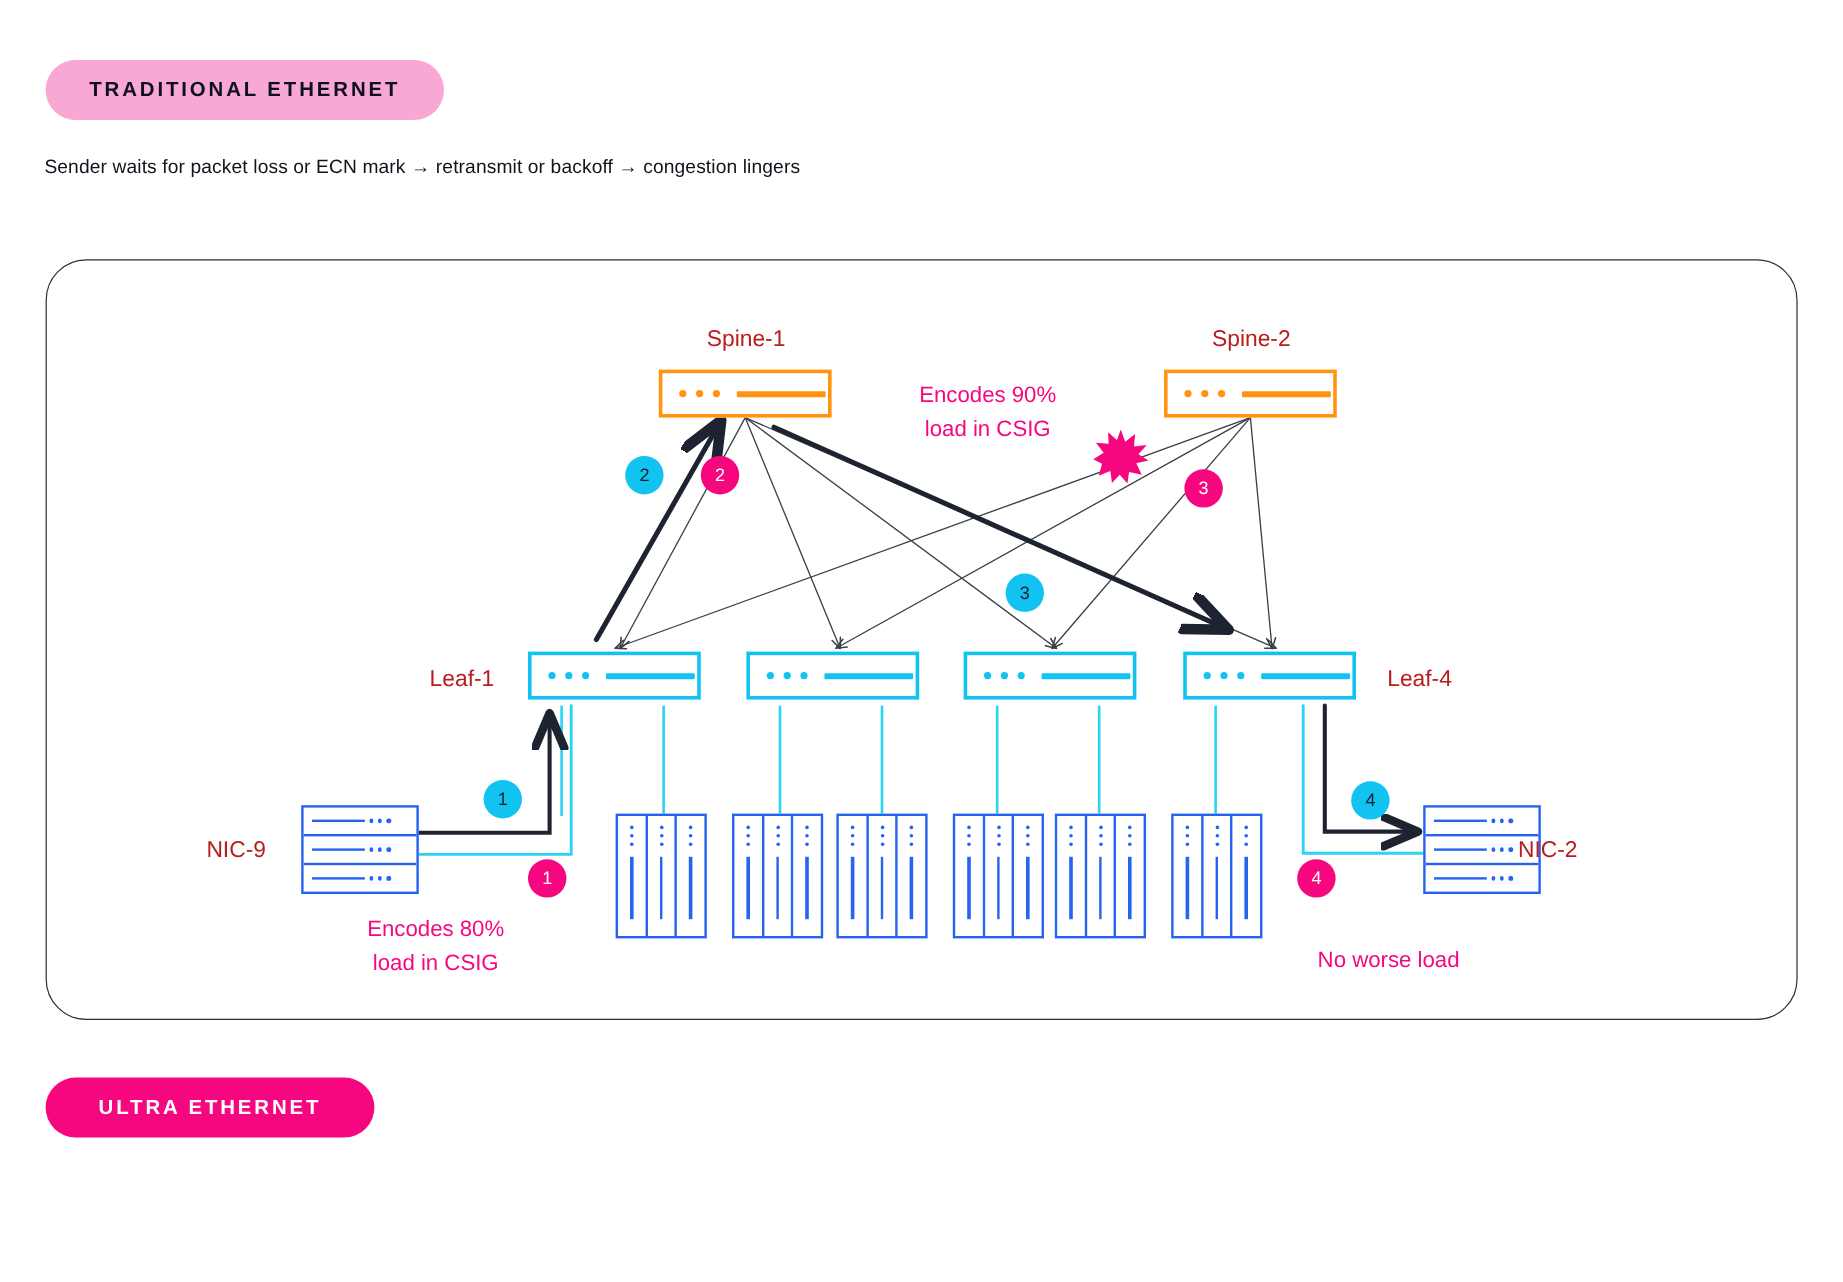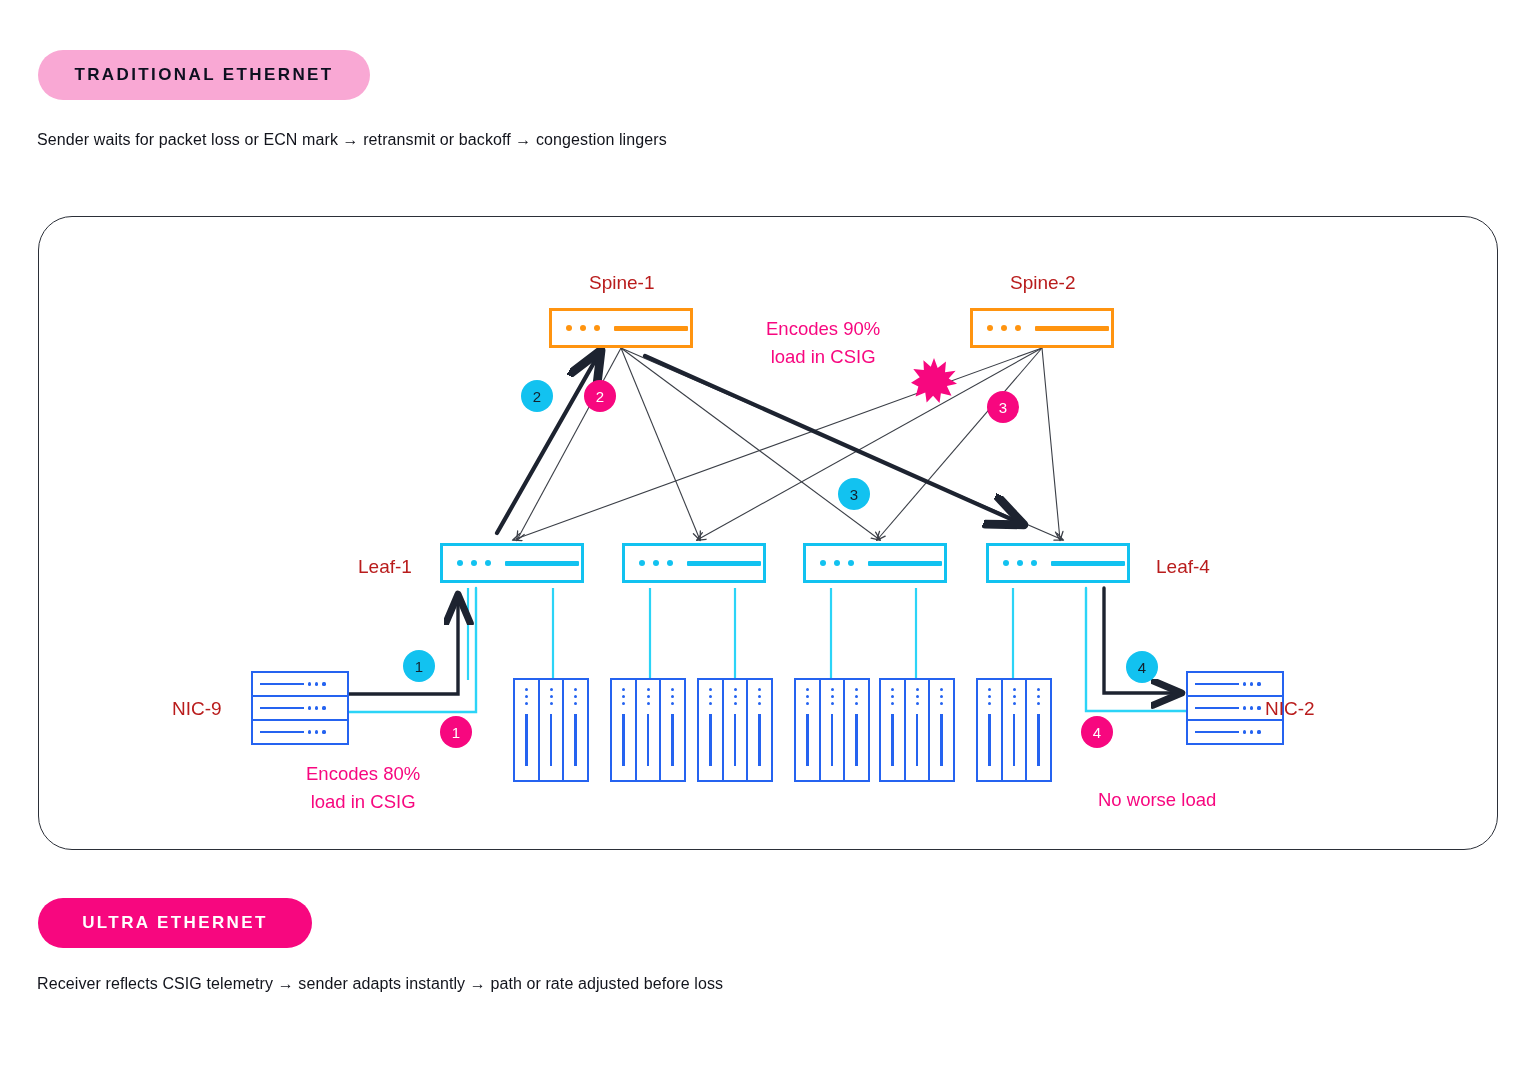--- a/index.html
+++ b/index.html
@@ -507,15 +507,14 @@
   <div class="badge cyan" style="left:838px; top:478px;">3</div>
 
   <div class="badge cyan" style="left:403px; top:650px;">1</div>
   <div class="badge pink" style="left:440px; top:716px;">1</div>
 
   <div class="badge cyan" style="left:1126px; top:651px;">4</div>
   <div class="badge pink" style="left:1081px; top:716px;">4</div>
 
   <div class="pill pill-ultra">ULTRA ETHERNET</div>
 
-  <div class="caption caption-bottom">Receiver reflects CSIG telemetry → sender adapts instantly → path or rate adjusted before loss</div>
 
 </div>
 
 </body></html>

